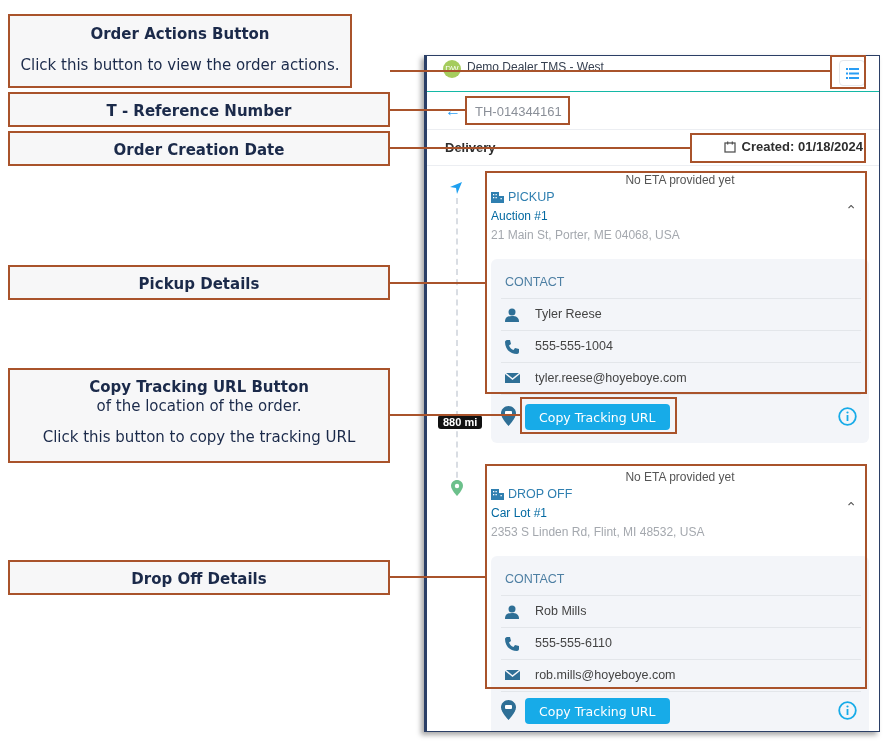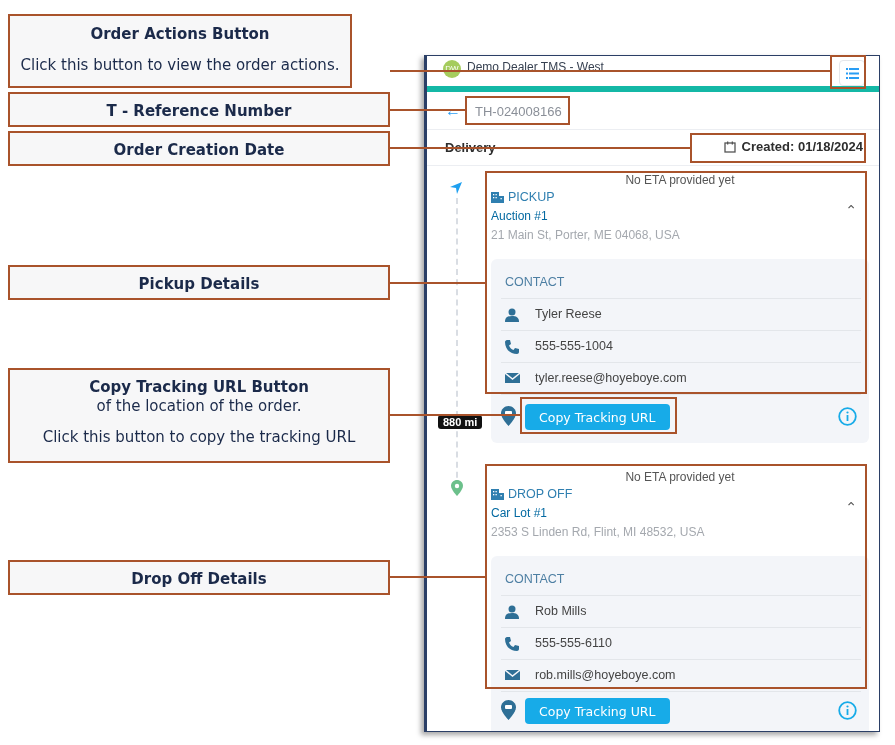--- a/index.html
+++ b/index.html
@@ -20,21 +20,21 @@
   .line { position: absolute; height: 2px; background: #a9532b; }
   .hl { position: absolute; border: 2px solid #a9532b; pointer-events: none; }
 
   
   .panel {
     position: absolute; left: 424px; top: 55px; width: 456px; height: 677px;
     border: 1px solid #2b3f66; border-left: 3px solid #2b3f66;
     background: #ffffff; overflow: hidden;
     box-shadow: -3px 3px 5px rgba(0,0,0,0.35);
   }
-  .appbar { position: absolute; left: 0; top: 0; width: 100%; height: 36px; border-bottom: 6px solid #14b8a6; }
+  .appbar { position: absolute; left: 0; top: 0; width: 100%; height: 36px; border-bottom: 1px solid #14b8a6; }
   .avatar { position: absolute; left: 16px; top: 4px; width: 18px; height: 18px; border-radius: 50%;
     background: #a5cc5d; color: #fff; font-size: 8px; line-height: 18px; text-align: center; }
   .appname { position: absolute; left: 40px; top: 4px; font-size: 12px; color: #374151; }
   .menu-btn { position: absolute; right: 14px; top: 4px; width: 26px; height: 26px;
     border: 1px solid #e5e7eb; border-radius: 4px; background: #fff; }
   .menu-btn svg { position: absolute; left: 6px; top: 7px; }
 
   .refrow { position: absolute; left: 0; top: 36px; width: 100%; height: 38px; border-bottom: 1px solid #eceef2; }
   .back { position: absolute; left: 18px; top: 10px; color: #2a9df4; font-size: 16px; }
   .ref { position: absolute; left: 48px; top: 12px; font-size: 13px; color: #8a8f98; }
@@ -109,21 +109,21 @@
             <rect x="3" y="4.5" width="10" height="2"></rect>
         <rect x="0" y="9" width="2" height="2"></rect>
             <rect x="3" y="9" width="10" height="2"></rect>
           </g>
       </svg>
     </div>
   </div>
 
   <div class="refrow">
     <span class="back">←</span>
-    <span class="ref">TH-024008166</span>
+    <span class="ref">TH-014344161</span>
   </div>
 
   <div class="delrow">
     <span class="deltitle">Delivery</span>
     <span class="created">
       <svg width="12" height="12" viewBox="0 0 12 12">
         <rect x="1" y="2" width="10" height="9" fill="none" stroke="#555" stroke-width="1.3"></rect>
         <rect x="3" y="0.5" width="1.3" height="3" fill="#555"></rect>
           <rect x="7.7" y="0.5" width="1.3" height="3" fill="#555"></rect>
       </svg><span>Created: 01/18/2024</span>

